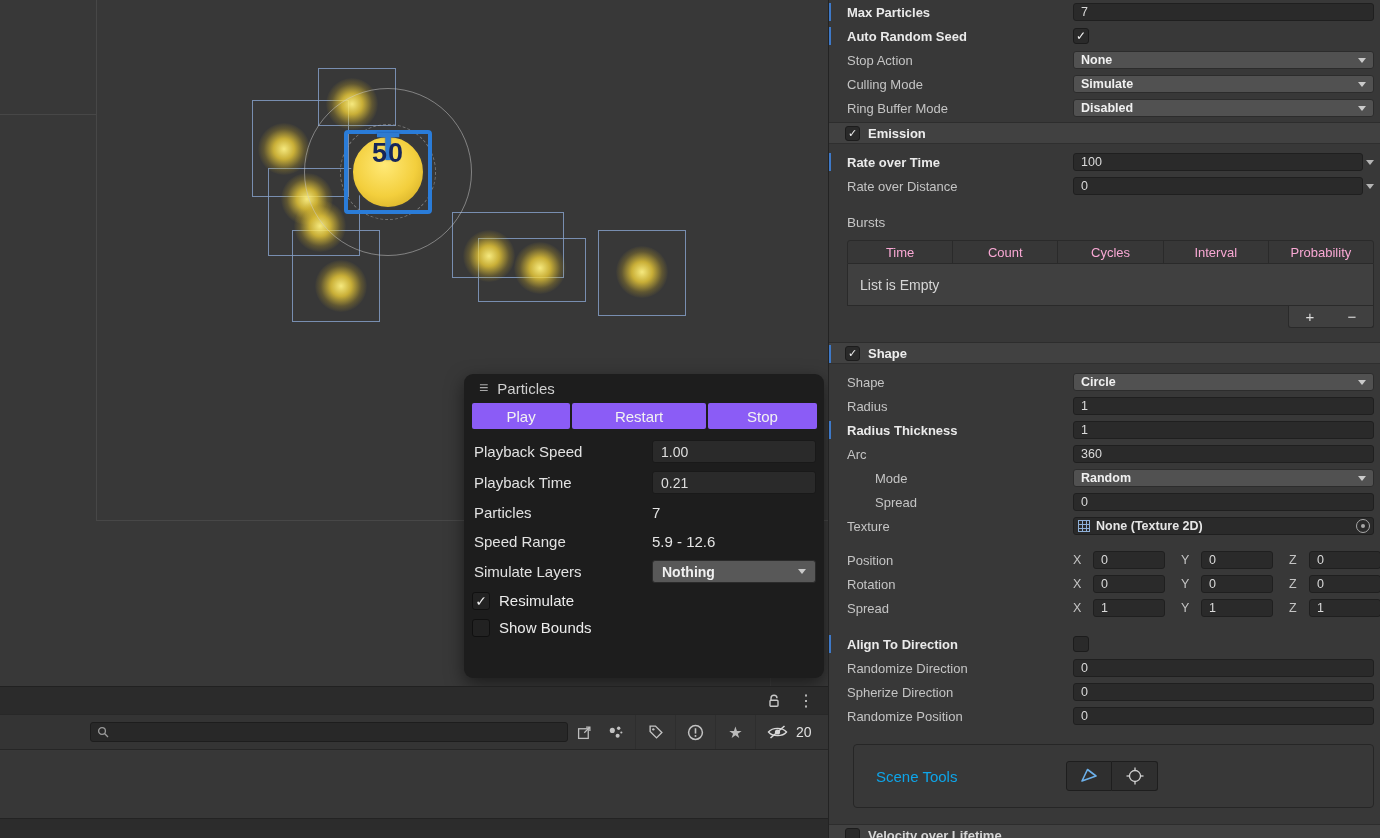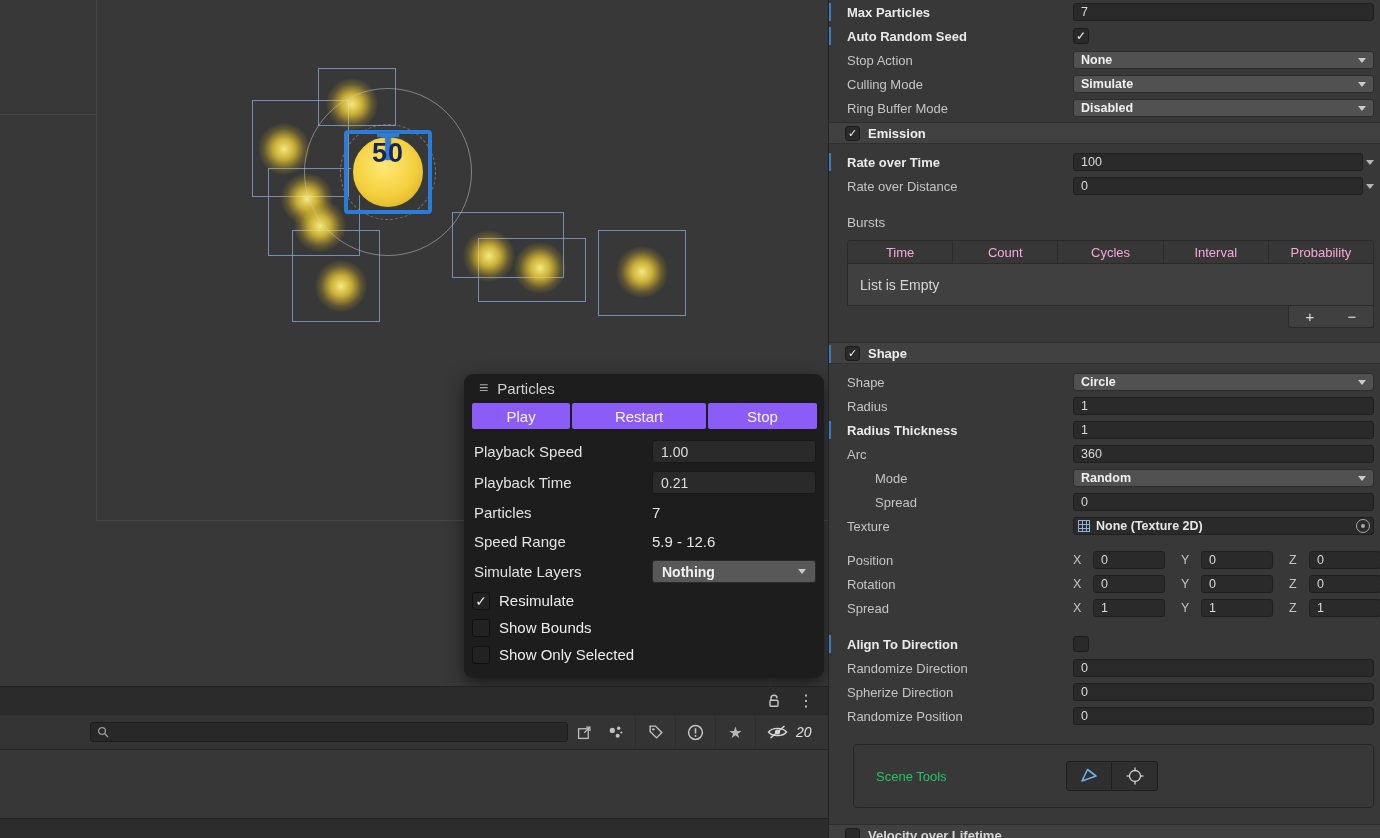--- a/index.html
+++ b/index.html
@@ -39,21 +39,21 @@
   .tb1 { position:absolute; left:0; top:686px; width:828px; height:28px; background:#2b2b2b; border-top:1px solid #212121;
          display:flex; align-items:center; justify-content:flex-end; gap:16px; padding-right:14px; }
   .tb2 { position:absolute; left:0; top:714px; width:828px; height:36px; background:#343434; border-top:1px solid #282828; border-bottom:1px solid #262626;
          display:flex; align-items:center; }
   .search { margin-left:90px; width:478px; height:20px; background:#282828; border:1px solid #1d1d1d; border-radius:3px; display:flex; align-items:center; gap:6px; padding:0 6px; }
   .search input { flex:1; background:transparent; border:none; outline:none; color:#ddd; font-size:12px; font-family:"Liberation Sans",sans-serif; }
   .openbtn { width:24px; height:22px; margin-left:4px; display:flex; align-items:center; justify-content:center; }
   .tbtn { width:40px; height:34px; display:flex; align-items:center; justify-content:center; border-right:1px solid #2e2e2e; }
   .tbtn:first-of-type { border-left:1px solid #2e2e2e; }
   .star-glyph { color:#b9b9b9; font-size:16px; }
-  .eyegroup { display:flex; align-items:center; gap:7px; margin-left:10px; color:#e0e0e0; font-size:14px;font-style:italic; }
+  .eyegroup { display:flex; align-items:center; gap:7px; margin-left:10px; color:#e0e0e0; font-size:14px; }
   .bottom1 { position:absolute; left:0; top:751px; width:828px; height:67px; background:#373737; }
   .bottom2 { position:absolute; left:0; top:818px; width:828px; height:20px; background:#2c2c2c; border-top:1px solid #232323; }
   .kebab { color:#cfcfcf; font-size:16px; line-height:1; }
 
   
   .inspector { position:absolute; left:828px; top:0; width:552px; height:838px; background:#383838; border-left:1px solid #232323; color:#c8c8c8; font-size:13px; overflow:hidden; }
   .irow { position:relative; display:flex; align-items:center; height:24px; padding-left:18px; }
   .ilabel { width:226px; flex-shrink:0; color:#c4c4c4; }
   .ilabel.b { font-weight:700; color:#eaeaea; }
   .ilabel.ind { padding-left:28px; }
@@ -85,21 +85,21 @@
   .vfield { width:72px; height:18px; background:#2a2a2a; border:1px solid #1f1f1f; border-radius:3px; display:flex; align-items:center; padding:0 7px; color:#dadada; font-size:12.5px; margin-right:16px; flex-shrink:0; }
   .objfield { flex:1; height:18px; background:#2a2a2a; border:1px solid #1f1f1f; border-radius:3px; display:flex; align-items:center; gap:6px; padding:0 3px 0 4px; color:#e6e6e6; font-weight:700; font-size:12.5px; }
   .gridicon { width:12px; height:12px; border:1px solid #8fb0d8; flex-shrink:0;
     background:
       linear-gradient(to right, transparent 0 3px, #8fb0d8 3px 4px, transparent 4px 7px, #8fb0d8 7px 8px, transparent 8px),
       linear-gradient(to bottom, transparent 0 3px, #8fb0d8 3px 4px, transparent 4px 7px, #8fb0d8 7px 8px, transparent 8px); }
   .picker { margin-left:auto; width:14px; height:14px; border-radius:50%; border:1px solid #a8a8a8; display:flex; align-items:center; justify-content:center; flex-shrink:0; }
   .picker::after { content:""; width:4px; height:4px; border-radius:50%; background:#a8a8a8; }
 
   .stools { margin:16px 6px 0 24px; height:64px; border:1px solid #262626; border-radius:4px; display:flex; align-items:center; padding-left:22px; }
-  .stlabel { width:190px; color:#22c55e; font-size:13px; }
+  .stlabel { width:190px; color:#0ea5e9; font-size:15px; }
   .stbtns { display:flex; }
   .stbtn { width:46px; height:30px; background:#2f2f2f; border:1px solid #1e1e1e; display:flex; align-items:center; justify-content:center; }
   .stbtn:first-child { border-radius:3px 0 0 3px; }
   .stbtn:last-child { border-radius:0 3px 3px 0; border-left:none; }
 
   .mt2 { margin-top:2px; } .mt10 { margin-top:10px; } .mt12 { margin-top:12px; } .mt16 { margin-top:16px; }
 </style>
 </head>
 <body>
 
@@ -172,24 +172,20 @@
       <div class="pcheckrow">
         <span class="pcheck">
             <span>✓</span>
           </span>
         <span class="pclabel">Resimulate</span>
       </div>
       <div class="pcheckrow">
         <span class="pcheck"></span>
         <span class="pclabel">Show Bounds</span>
       </div>
-      <div class="pcheckrow">
-        <span class="pcheck"></span>
-        <span class="pclabel">Show Only Selected</span>
-      </div>
     </div>
 
     <div class="tb1">
       <svg width="16" height="16" viewBox="0 0 16 16">
         <path d="M5 7.2 V5.2 a3 3 0 0 1 6 0" fill="none" stroke="#c8c8c8" stroke-width="1.4"></path>
         <rect x="4" y="7.2" width="8" height="6" rx="1" fill="none" stroke="#c8c8c8" stroke-width="1.4"></rect>
       </svg>
       <span class="kebab">⋮</span>
     </div>
 

